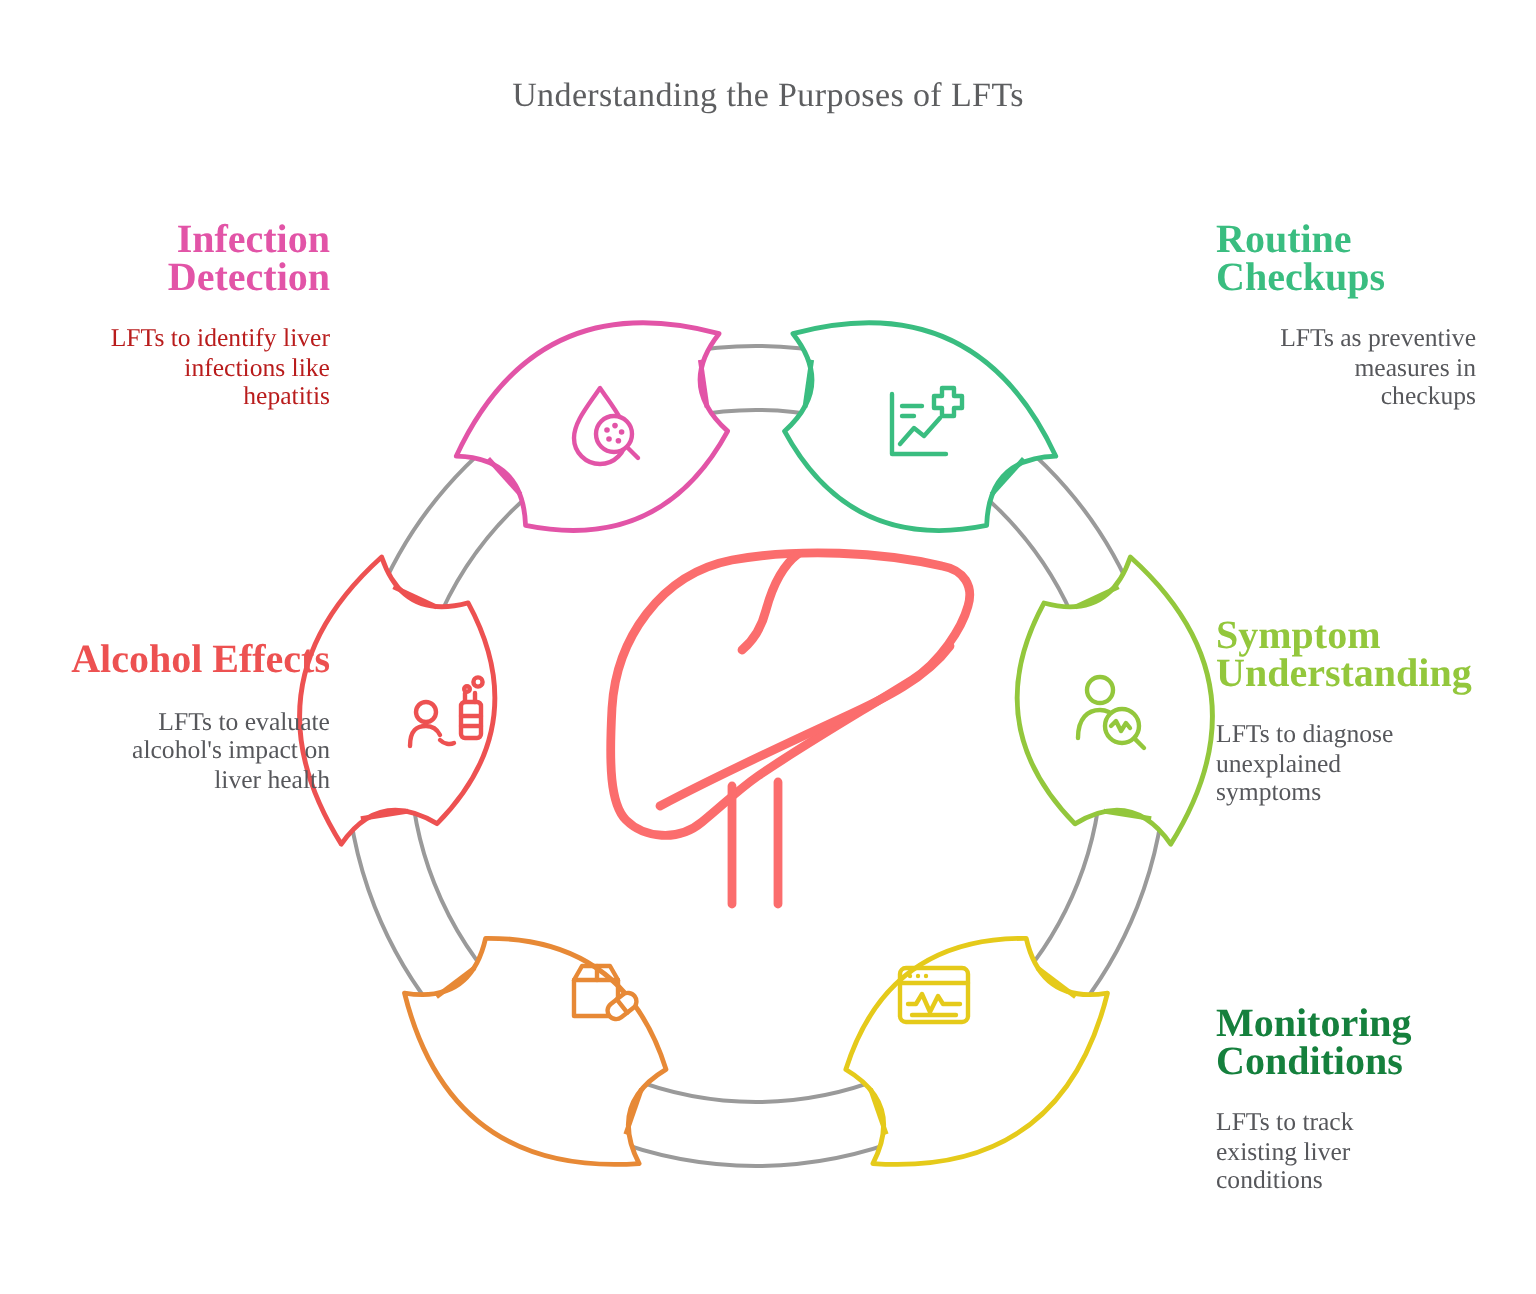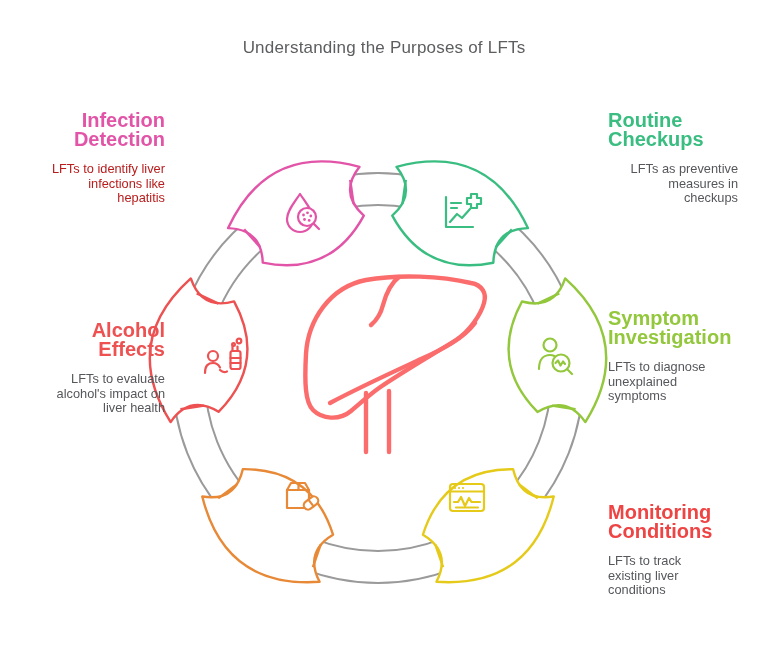--- a/index.html
+++ b/index.html
@@ -1,17 +1,17 @@
 <!DOCTYPE html>
 <html><head>
 <meta charset="utf-8">
 <style>
   html,body{margin:0;padding:0;background:#fff;}
   #stage{position:relative;width:768px;height:647px;background:#ffffff;overflow:hidden;
-         font-family:Liberation Sans, sans-serif;}
+         font-family:Liberation Serif, serif;}
   #diagram{position:absolute;left:0;top:0;}
   .title{position:absolute;left:0;right:0;top:38px;text-align:center;
          font-size:17px;font-weight:400;letter-spacing:.2px;}
   .block{position:absolute;}
   .block h2{margin:0;font-size:20px;font-weight:700;line-height:18.5px;white-space:pre-line;}
   .block p{margin:14px 0 0;font-size:12.8px;line-height:14.5px;white-space:pre-line;}
   .left-side{left:25px;width:140px;text-align:right;}
   .right-side{left:608px;width:130px;text-align:left;}
   .pos-tl{top:111px;} .pos-tr{top:111px;}
   .pos-l{top:321px;}  .pos-r{top:309px;}
@@ -147,28 +147,28 @@
   <div class="block right-side pos-tr">
     <h2 style="color: rgb(58, 189, 128);">Routine
 Checkups</h2>
     <p style="color: rgb(86, 87, 91); text-align: right;">LFTs as preventive
 measures in
 checkups</p>
   </div>
 
   <div class="block right-side pos-r">
     <h2 style="color: rgb(147, 199, 60);">Symptom
-Investigation</h2>
+Understanding</h2>
     <p style="color: rgb(86, 87, 91);">LFTs to diagnose
 unexplained
 symptoms</p>
   </div>
 
   <div class="block right-side pos-br">
-    <h2 style="color: #ef4444;">Monitoring
+    <h2 style="color: #15803d;">Monitoring
 Conditions</h2>
     <p style="color: rgb(86, 87, 91);">LFTs to track
 existing liver
 conditions</p>
   </div>
 
 
   <div class="block left-side pos-l">
     <h2 style="color: rgb(237, 81, 81);">Alcohol Effects</h2>
     <p style="color: rgb(86, 87, 91);">LFTs to evaluate

